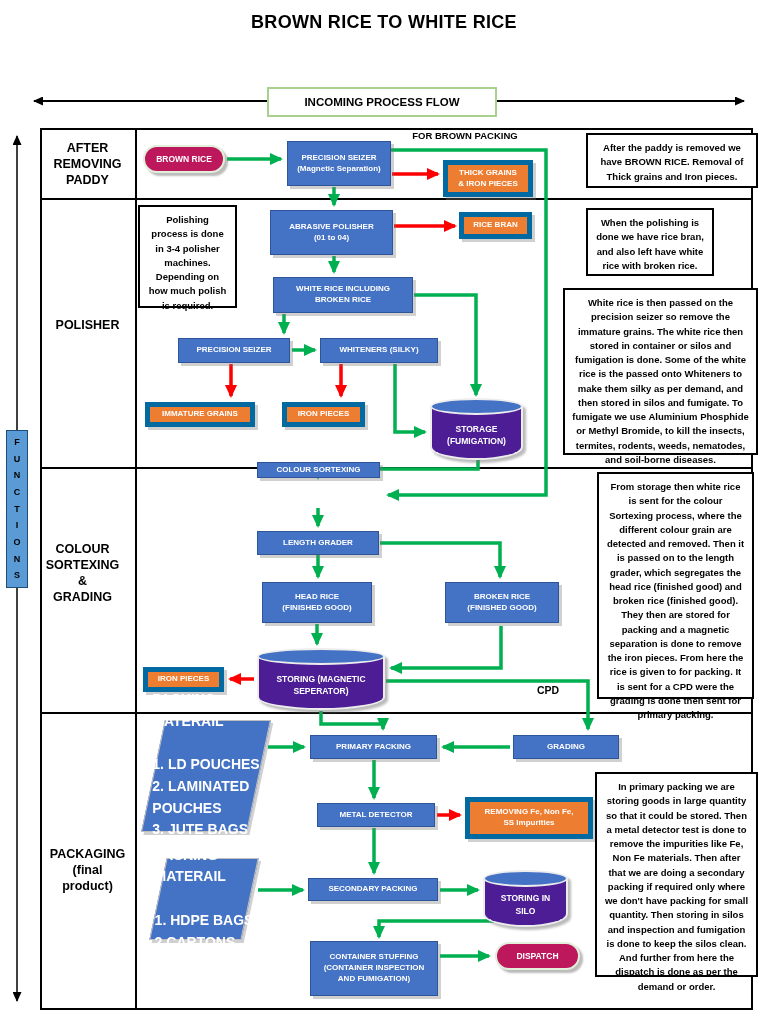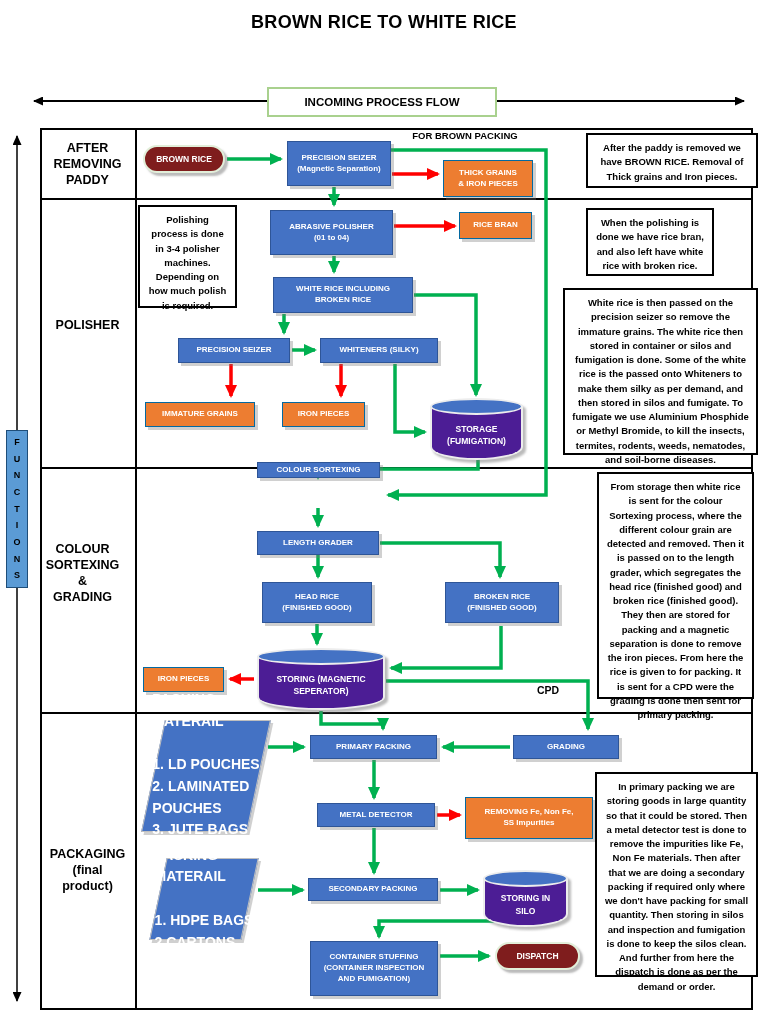--- a/index.html
+++ b/index.html
@@ -8,23 +8,23 @@
   [data-bind]{white-space:pre-line;}
   .abs{position:absolute;box-sizing:border-box;}
   .center{display:flex;align-items:center;justify-content:center;text-align:center;}
   
   .frame{border:2px solid #000;}
   .vline{border-left:2px solid #000;width:0;}
   .hline{border-top:2px solid #000;height:0;}
   
   .box-blue{background:#4472C4;border:1px solid #2E5597;color:#fff;font-size:8px;line-height:1.35;
             box-shadow:3px 3px 0 rgba(120,120,120,.35);z-index:10;}
-  .box-orange{background:#ED7D31;border:1px solid #0369a1;color:#fff;font-size:8px;line-height:1.35;
+  .box-orange{background:#ED7D31;border:5px solid #0369a1;color:#fff;font-size:8px;line-height:1.35;
             box-shadow:3px 3px 0 rgba(120,120,120,.35);z-index:10;}
-  .pill{background:#7f1d1d;border:2px solid #E2EFDA;border-radius:15px;color:#fff;font-size:8.5px;
+  .pill{background:#be185d;border:2px solid #E2EFDA;border-radius:15px;color:#fff;font-size:8.5px;
             box-shadow:3px 3px 2px rgba(120,120,120,.5);z-index:10;}
   .note{background:#fff;border:2px solid #000;font-size:9.5px;line-height:1.5;padding:6px 7px;
             text-align:center;z-index:10;}
   .rowlabel{font-size:12.5px;line-height:1.3;z-index:10;}
   .smalllabel{font-size:9.5px;z-index:10;}
   
   .cyl{z-index:10;filter:drop-shadow(3px 3px 1px rgba(120,120,120,.5));}
   .cyl .cyl-top{position:absolute;left:0;right:0;top:0;height:17px;background:#4472C4;
        border:2px solid #EDEDED;border-radius:50%;box-sizing:border-box;z-index:2;}
   .cyl .cyl-body{position:absolute;left:0;right:0;top:8px;bottom:0;background:#4c1d95;

